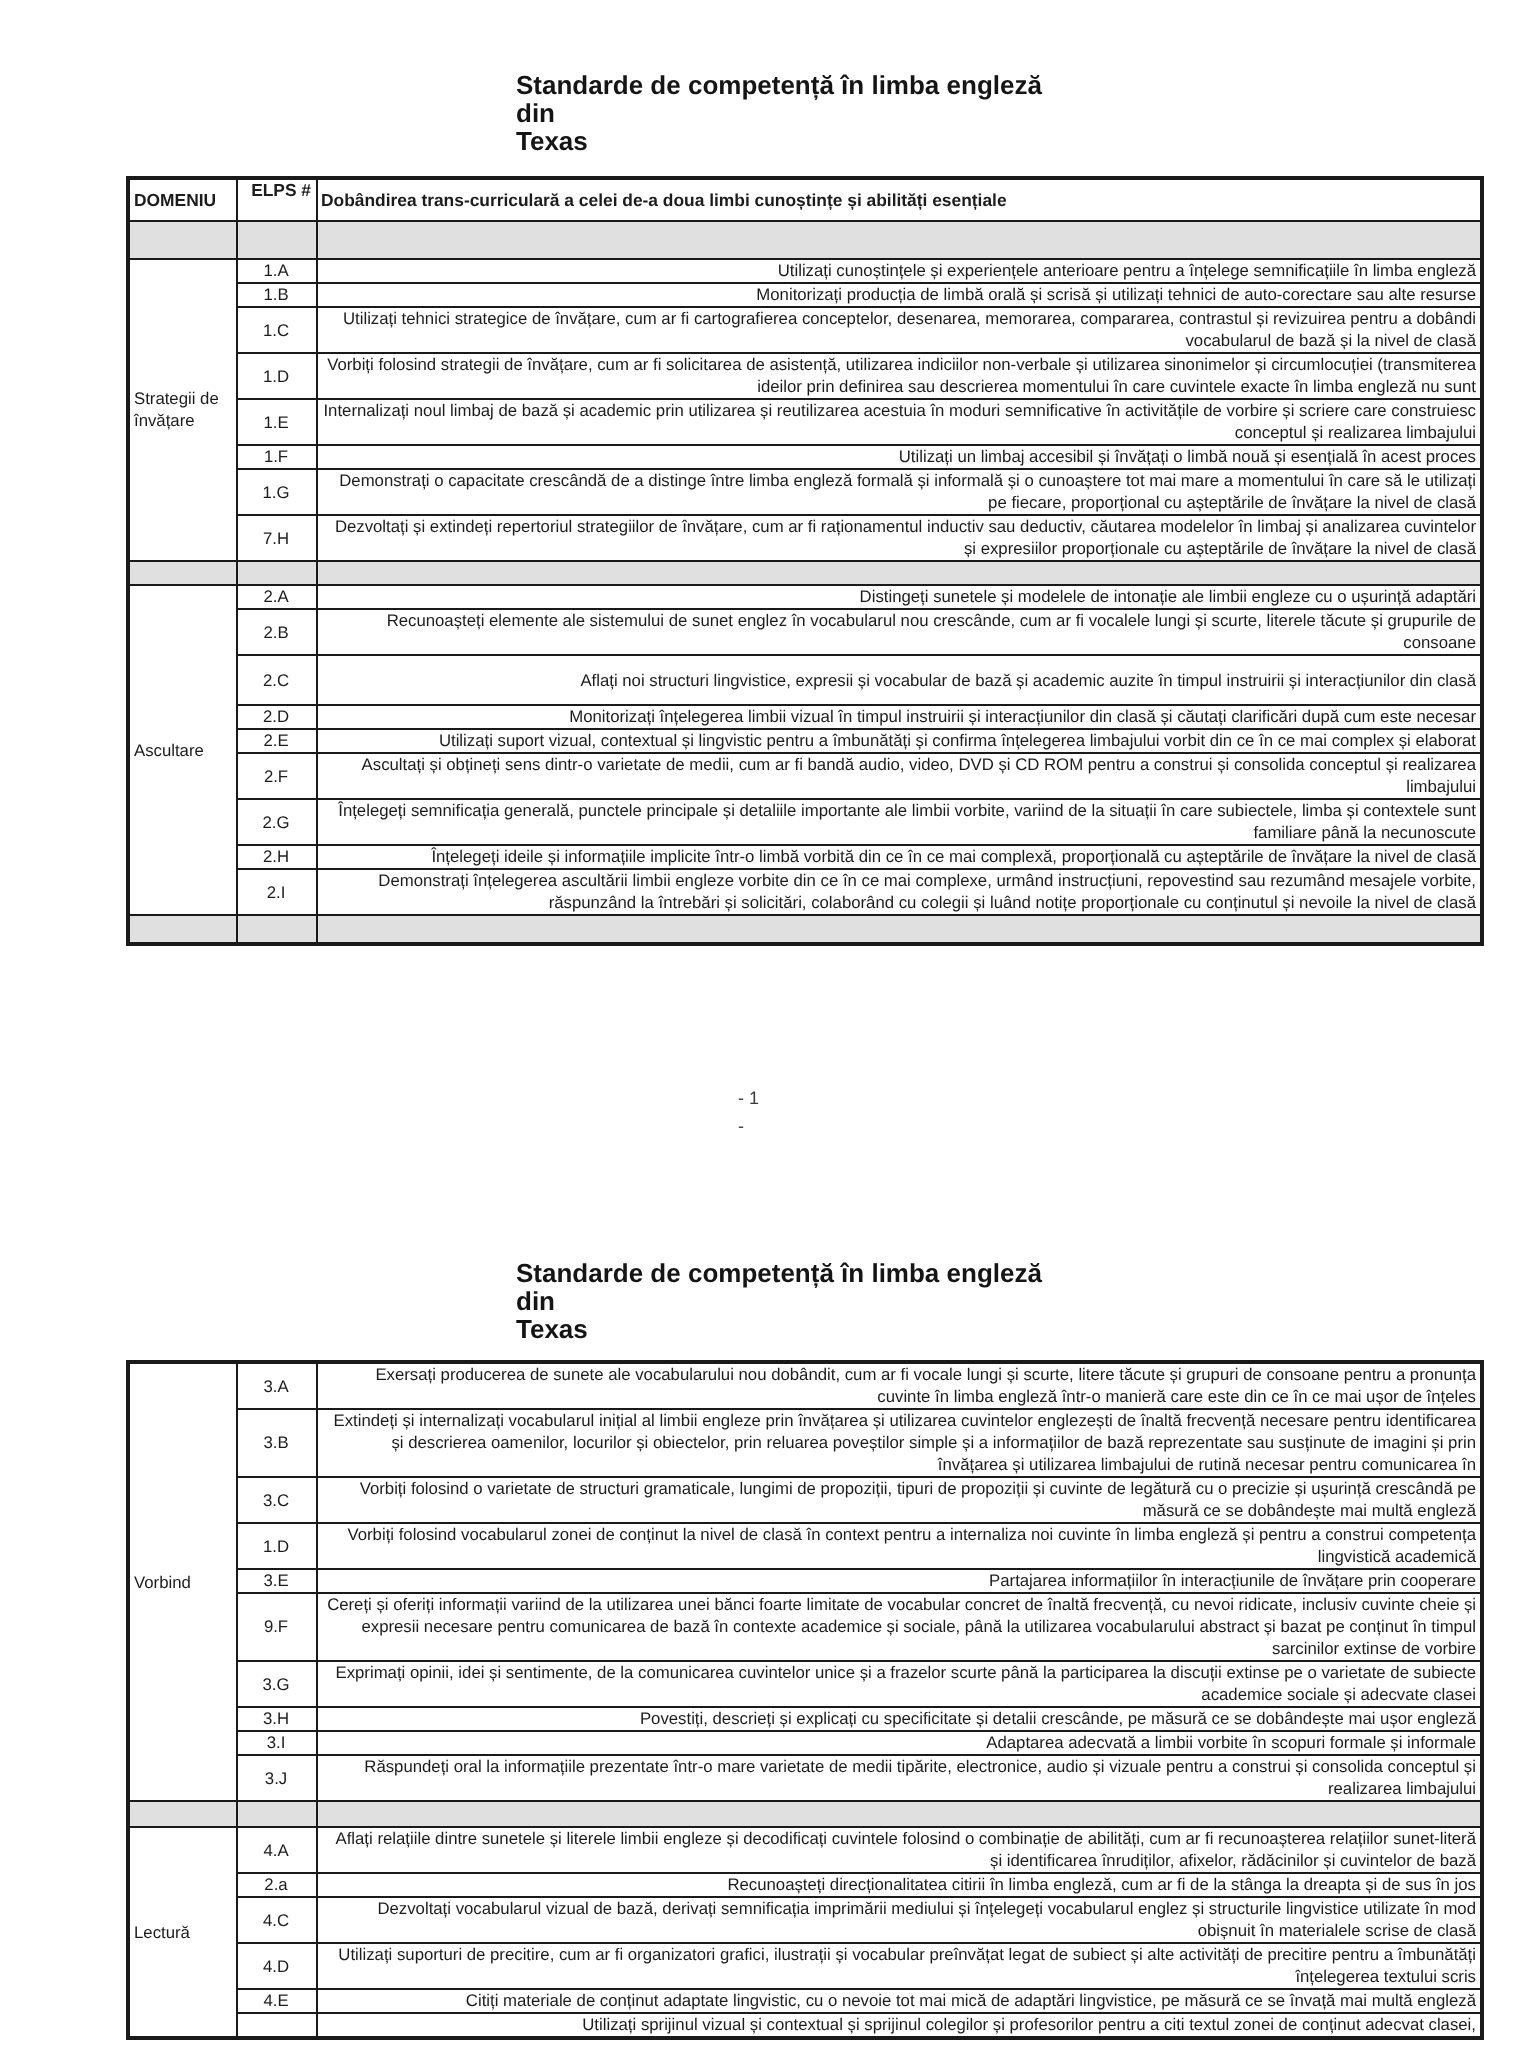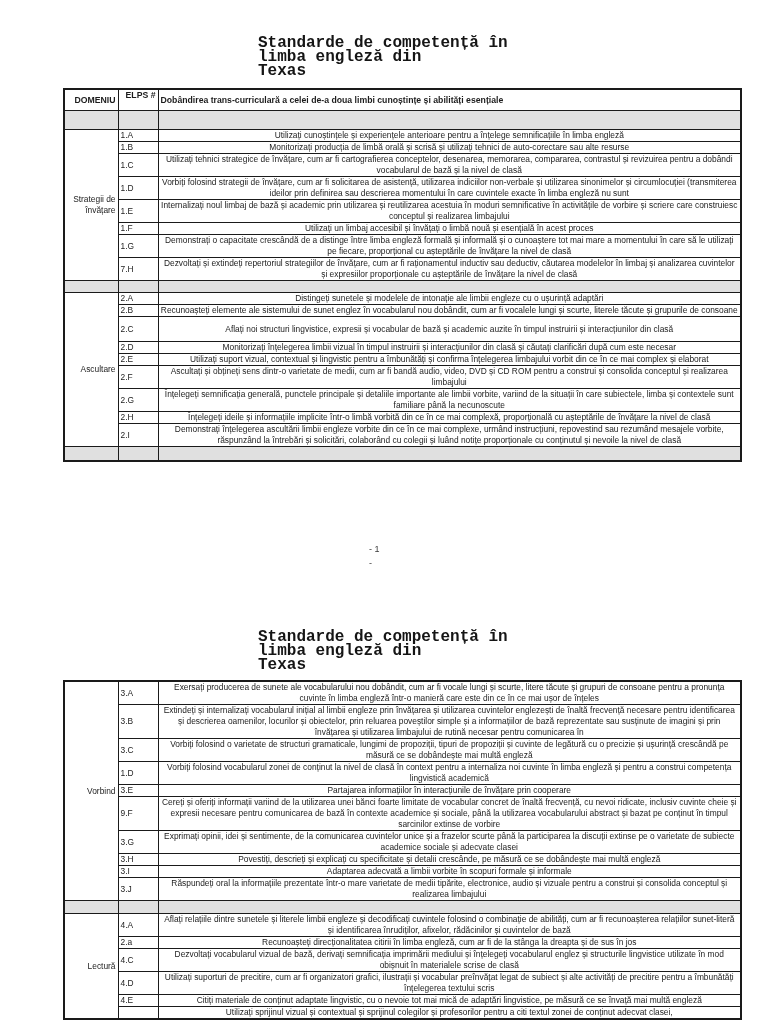--- a/index.html
+++ b/index.html
@@ -4,21 +4,21 @@
 <style>
   html,body{margin:0;padding:0;}
   body{
     width:768px;height:1024px;overflow:hidden;background:#ffffff;
     font-family:"Liberation Sans", sans-serif;color:#1c1c1c;
   }
   .canvas{position:relative;width:768px;height:1024px;overflow:hidden;background:#fff;}
 
   .page-title{
     position:absolute;left:258px;width:270px;
-    font-weight:bold;font-size:16px;line-height:14px;color:#151515;font-family:Liberation Mono, monospace;
+    font-weight:bold;font-size:13px;line-height:14px;color:#151515;
   }
   #title1{top:36px;}
   #title2{top:630px;}
 
   .page-number{
     position:absolute;left:369px;font-size:9px;line-height:14px;color:#3a3a3a;
   }
   #footer1{top:542px;}
 
   table.standards{
@@ -33,27 +33,27 @@
   col.c-elps{width:40px;}
   col.c-desc{width:583px;}
 
   th,td{
     border:1px solid #1a1a1a;
     font-size:8.4px;line-height:11px;
     padding:0 2px;color:#1c1c1c;
     overflow:hidden;
   }
   th{font-weight:bold;font-size:8.7px;background:#fff;}
-  .th-domain{text-align:right;vertical-align:middle;height:20px;}
+  .th-domain{text-align:left;vertical-align:middle;height:20px;}
   .th-elps{text-align:right;vertical-align:top;}
   .th-desc{text-align:left;vertical-align:middle;}
 
-  td.domain{text-align:right;vertical-align:middle;margin-top:12px;}
-  td.code{vertical-align:middle;white-space:nowrap;}
-  td.desc{text-align:center;vertical-align:middle;margin-top:16px;}
+  td.domain{text-align:left;vertical-align:middle;margin-top:12px;}
+  td.code{text-align:center;vertical-align:middle;white-space:nowrap;}
+  td.desc{text-align:right;vertical-align:middle;margin-top:16px;}
   tr.sep td{padding:0;}
 </style>
 </head>
 <body>
 
 <div class="canvas">
 
   <div class="page-title" id="title1">
     <div>Standarde de competență în limba engleză din</div>
     <div>Texas</div>
@@ -114,21 +114,21 @@
           <td class="sep-cell" style="background: rgb(224, 224, 224); height: 11px;"></td>
           <td class="sep-cell" style="background: rgb(224, 224, 224); height: 11px;"></td>
         </tr>
         <tr class="std-row">
           <td class="domain" rowspan="9">Ascultare</td>
           <td class="code">2.A</td>
           <td class="desc">Distingeți sunetele și modelele de intonație ale limbii engleze cu o ușurință adaptări</td>
         </tr>
         <tr class="std-row">
           <td class="code">2.B</td>
-          <td class="desc">Recunoașteți elemente ale sistemului de sunet englez în vocabularul nou dobândit, cum ar fi vocalele lungi și scurte, literele tăcute și grupurile de consoane</td>
+          <td class="desc">Recunoașteți elemente ale sistemului de sunet englez în vocabularul nou crescânde, cum ar fi vocalele lungi și scurte, literele tăcute și grupurile de consoane</td>
         </tr>
         <tr class="std-row">
           <td class="code">2.C</td>
           <td class="desc" style="height: 24px;">Aflați noi structuri lingvistice, expresii și vocabular de bază și academic auzite în timpul instruirii și interacțiunilor din clasă</td>
         </tr>
         <tr class="std-row">
           <td class="code">2.D</td>
           <td class="desc">Monitorizați înțelegerea limbii vizual în timpul instruirii și interacțiunilor din clasă și căutați clarificări după cum este necesar</td>
         </tr>
         <tr class="std-row">
@@ -200,21 +200,21 @@
         <tr class="std-row">
           <td class="code">9.F</td>
           <td class="desc">Cereți și oferiți informații variind de la utilizarea unei bănci foarte limitate de vocabular concret de înaltă frecvență, cu nevoi ridicate, inclusiv cuvinte cheie și expresii necesare pentru comunicarea de bază în contexte academice și sociale, până la utilizarea vocabularului abstract și bazat pe conținut în timpul sarcinilor extinse de vorbire</td>
         </tr>
         <tr class="std-row">
           <td class="code">3.G</td>
           <td class="desc">Exprimați opinii, idei și sentimente, de la comunicarea cuvintelor unice și a frazelor scurte până la participarea la discuții extinse pe o varietate de subiecte academice sociale și adecvate clasei</td>
         </tr>
         <tr class="std-row">
           <td class="code">3.H</td>
-          <td class="desc">Povestiți, descrieți și explicați cu specificitate și detalii crescânde, pe măsură ce se dobândește mai multă engleză</td>
+          <td class="desc">Povestiți, descrieți și explicați cu specificitate și detalii crescânde, pe măsură ce se dobândește mai ușor engleză</td>
         </tr>
         <tr class="std-row">
           <td class="code">3.I</td>
           <td class="desc">Adaptarea adecvată a limbii vorbite în scopuri formale și informale</td>
         </tr>
         <tr class="std-row">
           <td class="code">3.J</td>
           <td class="desc">Răspundeți oral la informațiile prezentate într-o mare varietate de medii tipărite, electronice, audio și vizuale pentru a construi și consolida conceptul și realizarea limbajului</td>
         </tr>
         <tr class="sep">

